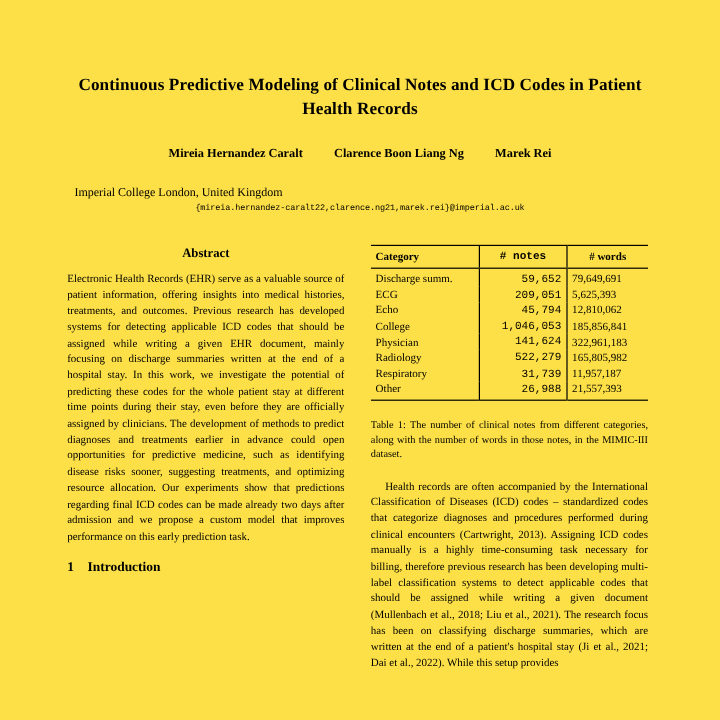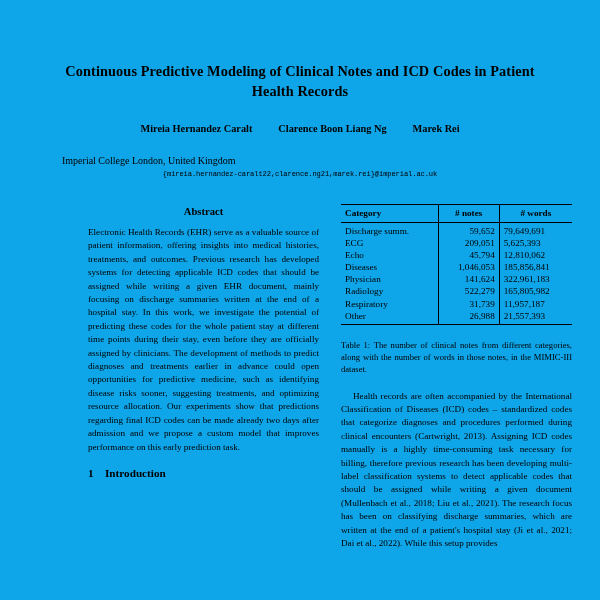--- a/index.html
+++ b/index.html
@@ -11,21 +11,21 @@
     width: 600px;
     height: 600px;
     overflow: hidden;
     font-family: "Liberation Serif", "DejaVu Serif", serif;
     color: #000000;
   }
   .page {
     position: relative;
     width: 600px;
     height: 600px;
-    background: #0ea5e9;
+    background: #fde047;
     box-sizing: border-box;
     padding: 0;
   }
 
   
   .title-block {
     padding: 62px 62px 0 62px;
   }
   .paper-title {
     font-size: 14.3px;
@@ -60,21 +60,21 @@
 
   
   .columns {
     position: absolute;
     top: 200px;
     left: 0;
     right: 0;
     bottom: 0;
     display: flex;
     gap: 22px;
-    padding: 0 88px;
+    padding: 0 56px;
     box-sizing: border-box;
     overflow: hidden;
   }
   .col {
     width: 231px;
     flex: 0 0 231px;
     overflow: hidden;
   }
 
   .section-heading-centered {
@@ -120,21 +120,21 @@
   table.stats thead th {
     font-weight: bold;
     padding-top: 3px;
     padding-bottom: 3.5px;
   }
   thead tr.head-row th { border-top: 1.1px solid #000; border-bottom: 0.6px solid #000; margin-left: 40px; }
   tbody tr:first-child td { padding-top: 3px; }
   tbody tr:last-child td { padding-bottom: 3px; }
   tfoot td { border-top: 1.1px solid #000; height: 0; padding: 0; font-size: 0; line-height: 0; }
   .c-cat { text-align: left; }
-  .c-notes { text-align: right; border-left: 0.9px solid #000; }
+  .c-notes { text-align: right; border-left: 0.9px solid #000; font-family: Liberation Mono, monospace; }
   .c-words { border-left: 0.9px solid #000; }
   th.c-notes, th.c-words { text-align: center; }
 
   .table-caption {
     font-size: 8.6px;
     line-height: 1.42;
     text-align: justify;
     margin: 12px 0 0 0;
   }
 </style>
@@ -188,21 +188,21 @@
               <td class="c-cat">ECG</td>
               <td class="c-notes">209,051</td>
               <td class="c-words">5,625,393</td>
             </tr>
             <tr>
               <td class="c-cat">Echo</td>
               <td class="c-notes">45,794</td>
               <td class="c-words">12,810,062</td>
             </tr>
             <tr>
-              <td class="c-cat">Diseases</td>
+              <td class="c-cat">College</td>
               <td class="c-notes">1,046,053</td>
               <td class="c-words">185,856,841</td>
             </tr>
             <tr>
               <td class="c-cat">Physician</td>
               <td class="c-notes">141,624</td>
               <td class="c-words">322,961,183</td>
             </tr>
             <tr>
               <td class="c-cat">Radiology</td>

